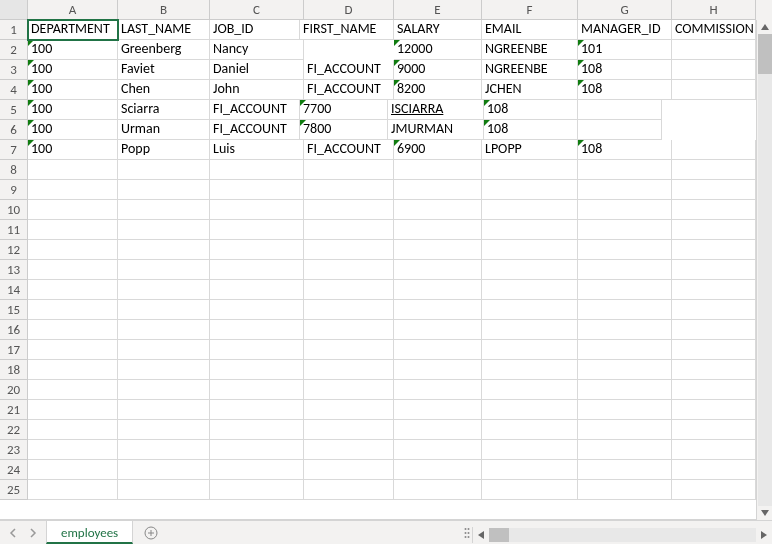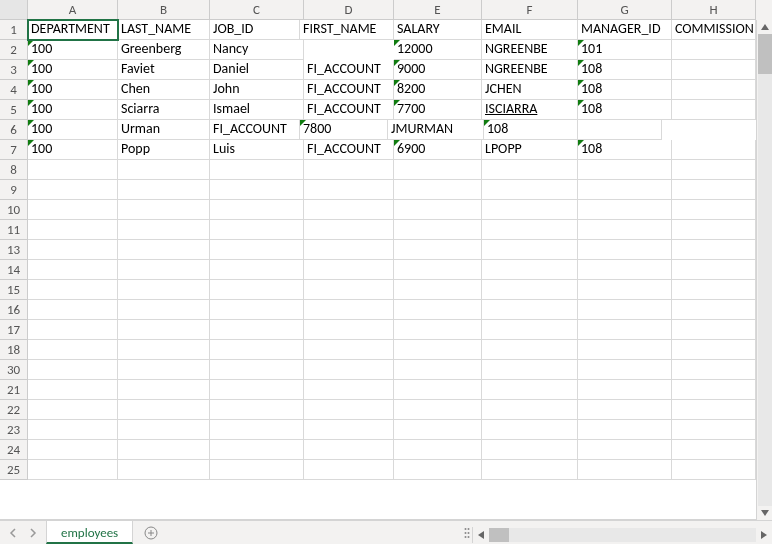--- a/index.html
+++ b/index.html
@@ -251,21 +251,20 @@
           <div class="cell" style="width: 90px;">FI_ACCOUNT</div>
           <div class="cell flag" style="width: 88px;">8200</div>
           <div class="cell" style="width: 96px;">JCHEN</div>
           <div class="cell flag" style="width: 94px;">108</div>
           <div class="cell" style="width: 84px;"></div>
         </div>
         <div class="row">
           <div class="row-header">5</div>
           <div class="cell flag" style="width: 90px;">100</div>
           <div class="cell" style="width: 92px;">Sciarra</div>
-          <div class="cell" style="width: 94px;">Ismael</div>
           <div class="cell" style="width: 90px;">FI_ACCOUNT</div>
           <div class="cell flag" style="width: 88px;">7700</div>
           <div class="cell" style="width: 96px; text-decoration: underline;">ISCIARRA</div>
           <div class="cell flag" style="width: 94px;">108</div>
           <div class="cell" style="width: 84px;"></div>
         </div>
         <div class="row">
           <div class="row-header">6</div>
           <div class="cell flag" style="width: 90px;">100</div>
           <div class="cell" style="width: 92px;">Urman</div>
@@ -324,20 +323,31 @@
           <div class="cell" style="width: 90px;"></div>
           <div class="cell" style="width: 92px;"></div>
           <div class="cell" style="width: 94px;"></div>
           <div class="cell" style="width: 90px;"></div>
           <div class="cell" style="width: 88px;"></div>
           <div class="cell" style="width: 96px;"></div>
           <div class="cell" style="width: 94px;"></div>
           <div class="cell" style="width: 84px;"></div>
         </div>
         <div class="row">
+          <div class="row-header">12</div>
+          <div class="cell" style="width: 90px;"></div>
+          <div class="cell" style="width: 92px;"></div>
+          <div class="cell" style="width: 94px;"></div>
+          <div class="cell" style="width: 90px;"></div>
+          <div class="cell" style="width: 88px;"></div>
+          <div class="cell" style="width: 96px;"></div>
+          <div class="cell" style="width: 94px;"></div>
+          <div class="cell" style="width: 84px;"></div>
+        </div>
+        <div class="row">
           <div class="row-header">13</div>
           <div class="cell" style="width: 90px;"></div>
           <div class="cell" style="width: 92px;"></div>
           <div class="cell" style="width: 94px;"></div>
           <div class="cell" style="width: 90px;"></div>
           <div class="cell" style="width: 88px;"></div>
           <div class="cell" style="width: 96px;"></div>
           <div class="cell" style="width: 94px;"></div>
           <div class="cell" style="width: 84px;"></div>
         </div>
@@ -390,21 +400,21 @@
           <div class="cell" style="width: 90px;"></div>
           <div class="cell" style="width: 92px;"></div>
           <div class="cell" style="width: 94px;"></div>
           <div class="cell" style="width: 90px;"></div>
           <div class="cell" style="width: 88px;"></div>
           <div class="cell" style="width: 96px;"></div>
           <div class="cell" style="width: 94px;"></div>
           <div class="cell" style="width: 84px;"></div>
         </div>
         <div class="row">
-          <div class="row-header">30</div>
+          <div class="row-header">20</div>
           <div class="cell" style="width: 90px;"></div>
           <div class="cell" style="width: 92px;"></div>
           <div class="cell" style="width: 94px;"></div>
           <div class="cell" style="width: 90px;"></div>
           <div class="cell" style="width: 88px;"></div>
           <div class="cell" style="width: 96px;"></div>
           <div class="cell" style="width: 94px;"></div>
           <div class="cell" style="width: 84px;"></div>
         </div>
         <div class="row">

